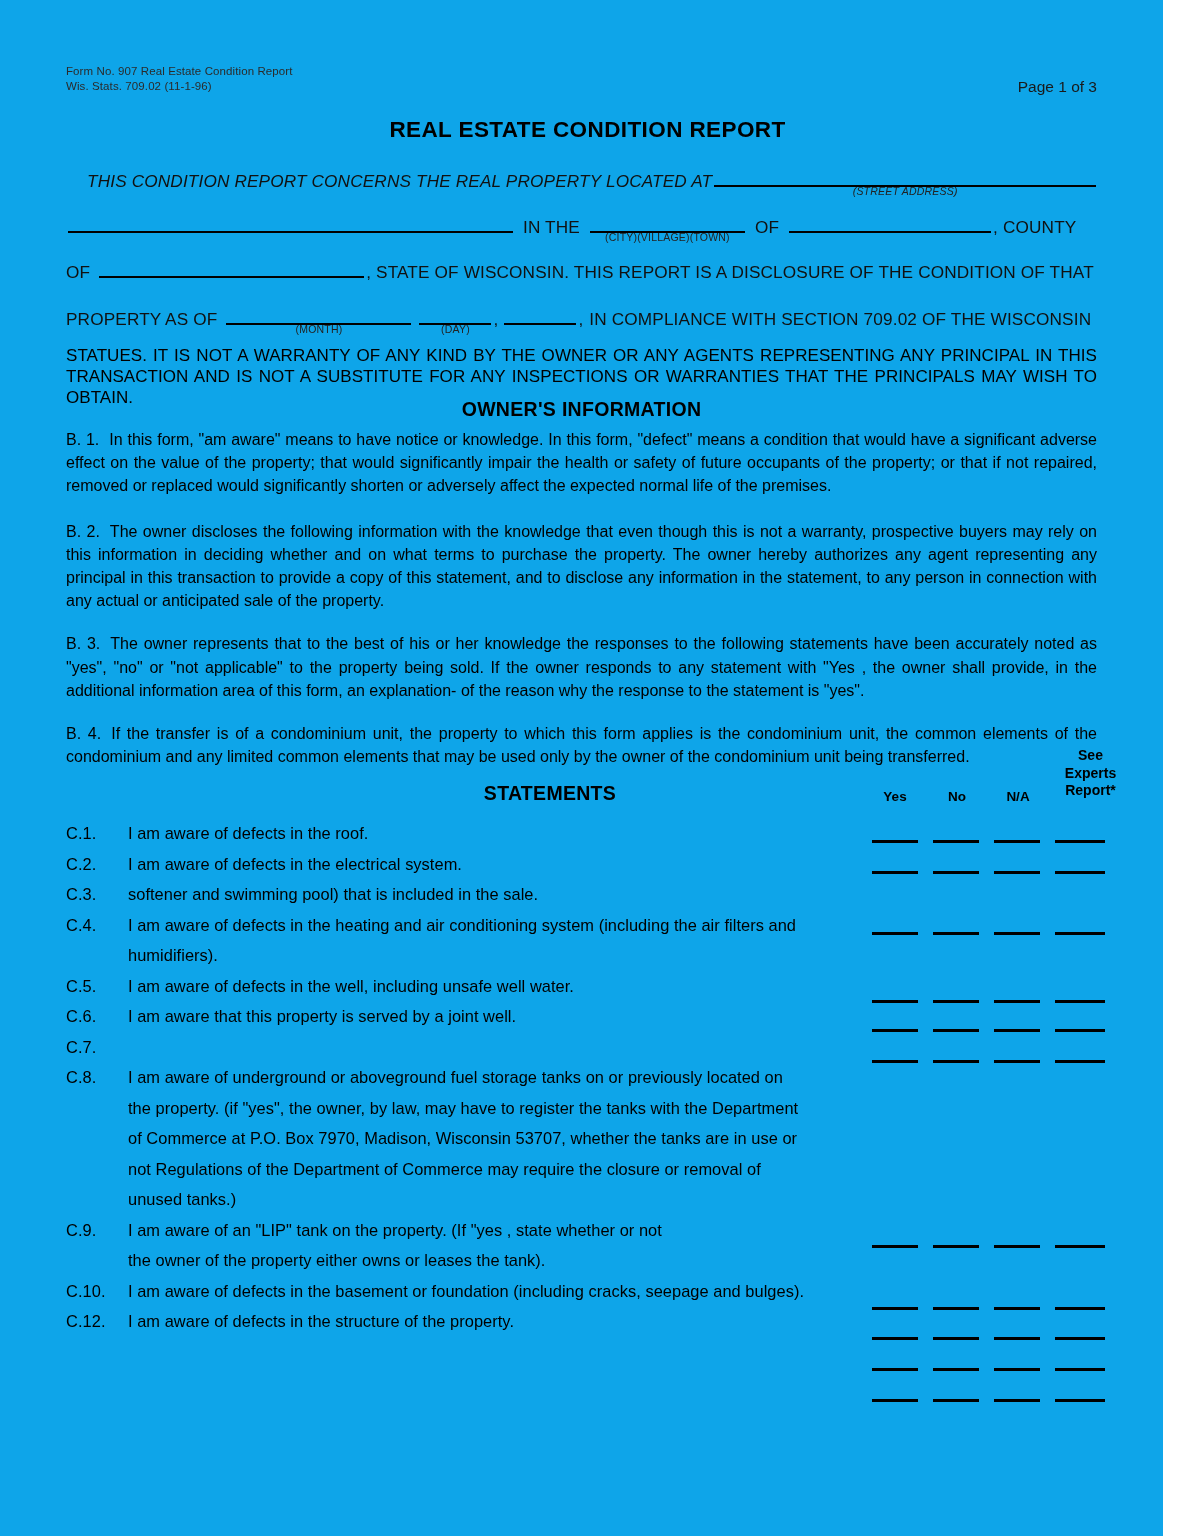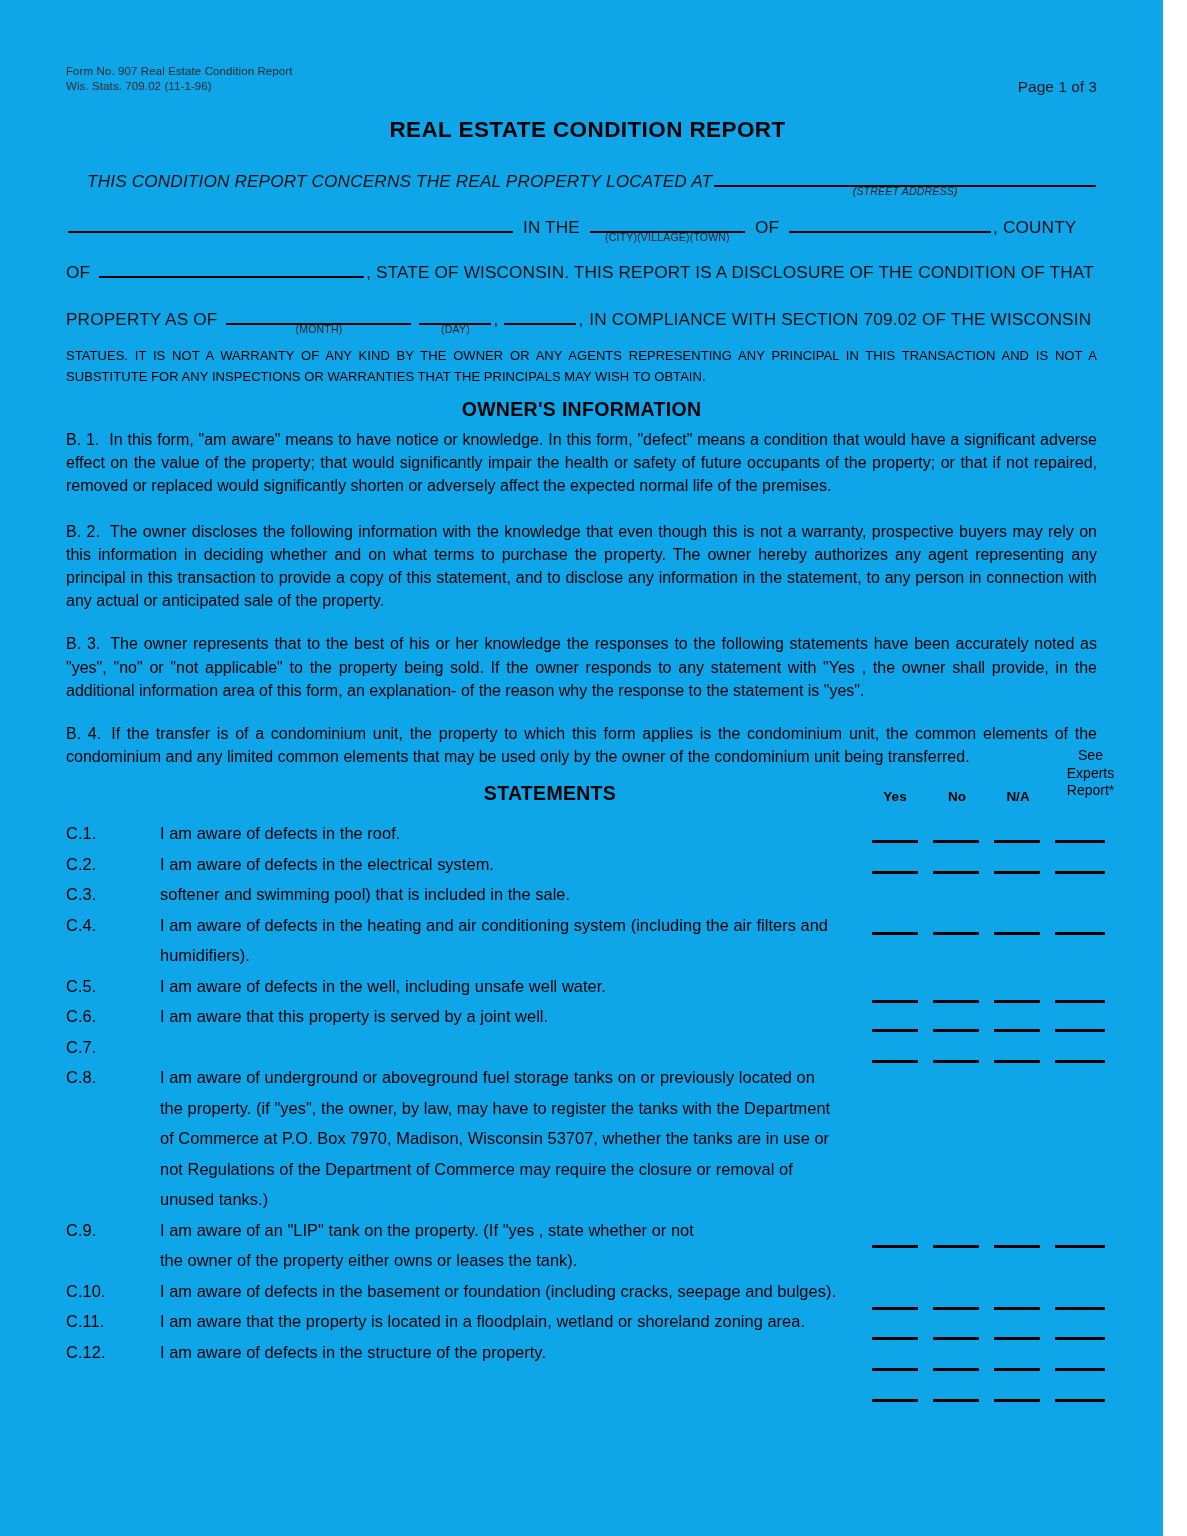--- a/index.html
+++ b/index.html
@@ -94,21 +94,21 @@
   .row2 { margin-bottom: 21px; }
   .row3 { margin-bottom: 23px; }
   .row4 { margin-bottom: 6px; }
 
   
   .statues {
     position: absolute;
     top: 345px;
     left: 66px;
     right: 66px;
-    font-size: 13px;
+    font-size: 17px;
     line-height: 21px;
     text-align: justify;
     text-justify: inter-word;
     letter-spacing: 0.05px;
   }
   .owner-info-head {
     position: absolute;
     top: 398px;
     left: 0; right: 0;
     text-align: center;
@@ -151,21 +151,21 @@
     font-weight: bold;
     letter-spacing: 0.3px;
   }
   .see-expert {
     position: absolute;
     top: -35px;
     left: 1043px;
     width: 95px;
     text-align: center;
     font-size: 14px;
-    font-weight: normal;
+    font-weight: bold;
     line-height: 17.5px;
   }
   .colhead {
     position: absolute;
     top: 7px;
     font-size: 13.5px;
     font-weight: bold;
     text-align: center;
     width: 46px;
   }
@@ -179,21 +179,20 @@
     top: 818px;
     left: 66px;
     right: 63px;
   }
   .stmt-row {
     position: relative;
     display: flex;
     align-items: flex-start;
     font-size: 16.4px;
     line-height: 30.5px;
-    gap: 32px;
   }
   .stmt-num {
     width: 62px;
     flex: 0 0 62px;
     letter-spacing: 0.1px;
   }
   .stmt-text {
     flex: 1 1 auto;
     max-width: 790px;
     letter-spacing: 0.05px;
@@ -364,26 +363,20 @@
       </span>
     </div>
 
     <div class="stmt-row">
       <span class="stmt-num">C.10.</span>
       <span class="stmt-text">
         <span class="ln">I am aware of defects in the basement or foundation (including cracks, seepage and bulges).</span>
       </span>
     </div>
 
-    <div class="stmt-row">
-      <span class="stmt-num">C.11.</span>
-      <span class="stmt-text">
-        <span class="ln">I am aware that the property is located in a floodplain, wetland or  shoreland zoning area.</span>
-      </span>
-    </div>
 
     <div class="stmt-row">
       <span class="stmt-num">C.12.</span>
       <span class="stmt-text">
         <span class="ln">I am aware of defects in the structure of the property.</span>
       </span>
     </div>
   </div>
 
   <div id="answer-lines">

